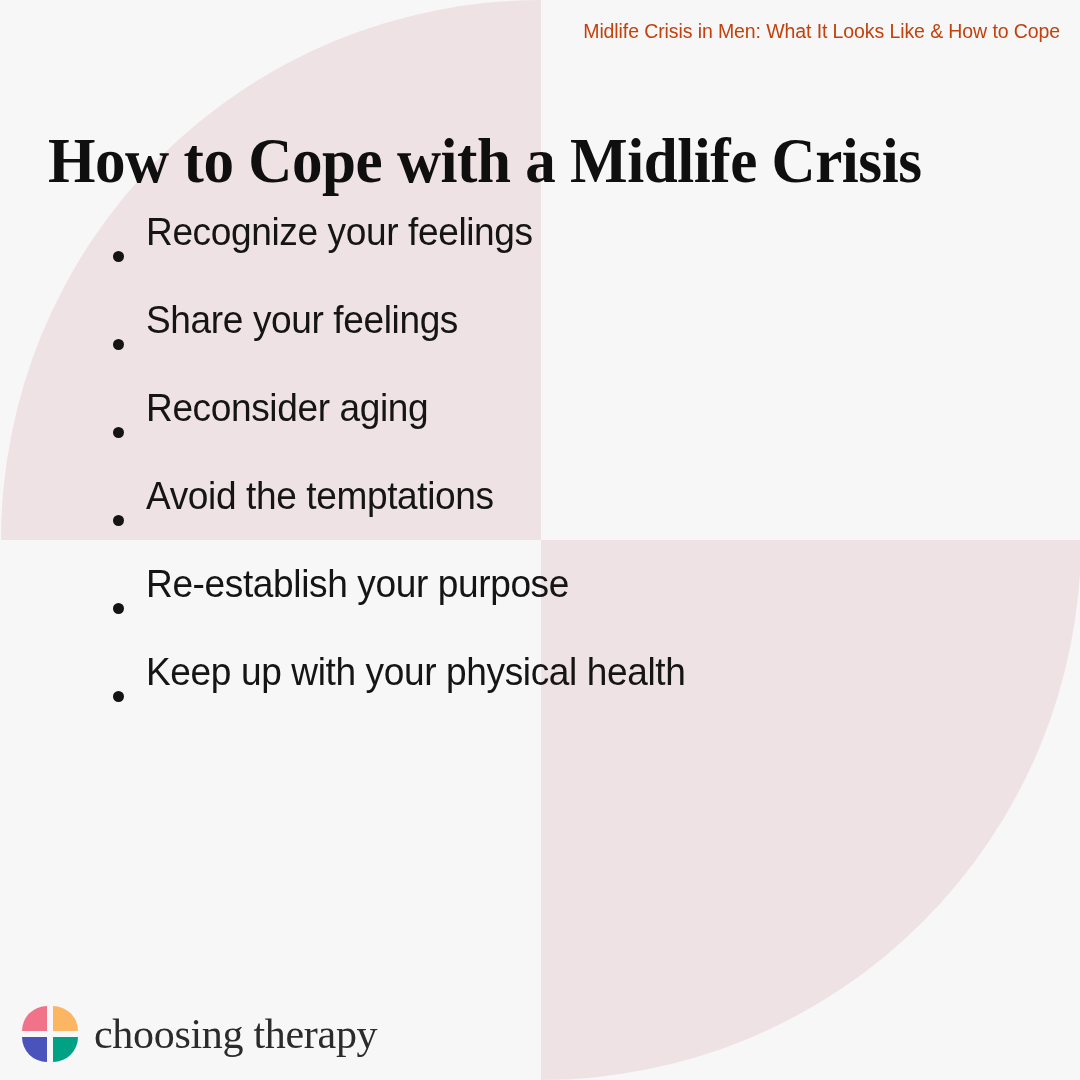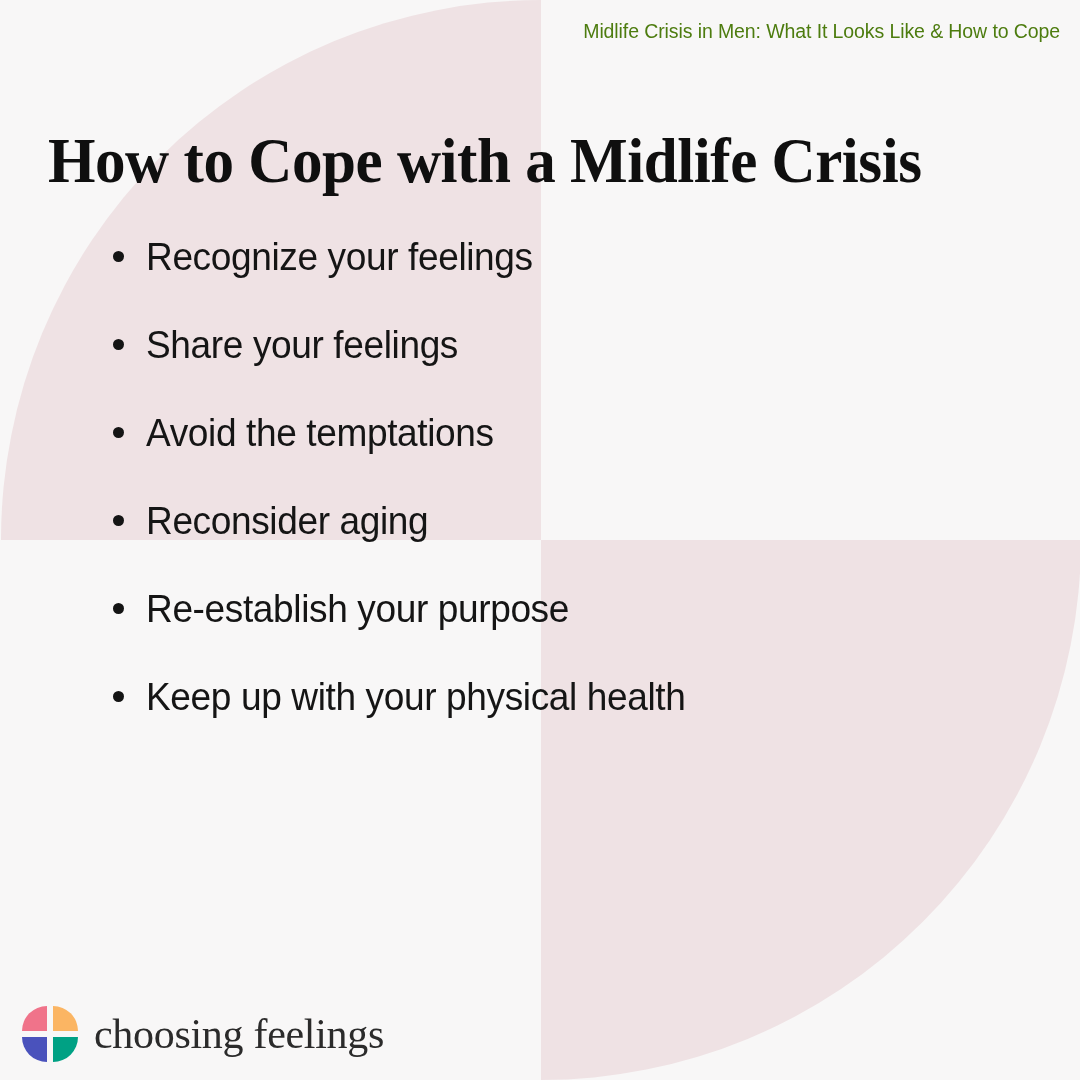--- a/index.html
+++ b/index.html
@@ -46,21 +46,21 @@
     clip-path: inset(540px 0 0 540px);
   }
 
   
   .header {
     position: absolute;
     top: 20px;
     right: 20px;
     font-size: 19.5px;
     letter-spacing: -0.1px;
-    color: #4d7c0f;
+    color: #c2410c;
     font-family: "Liberation Sans", sans-serif;
     white-space: nowrap;
   }
 
   
   .title {
     position: absolute;
     left: 48px;
     top: 88px;
     font-family: "Liberation Serif", serif;
@@ -81,21 +81,21 @@
     top: 212px;
     margin: 0;
     padding: 0;
     list-style: none;
     width: 940px;
   }
   .bullet-item {
     position: relative;
     height: 88px;
     display: flex;
-    align-items: center;
+    align-items: flex-start;
   }
   .bullet-dot {
     position: absolute;
     left: 3px;
     top: 50%;
     width: 11px;
     height: 11px;
     margin-top: -5.5px;
     border-radius: 50%;
     background: #141414;
@@ -176,39 +176,39 @@
     <li class="bullet-item">
       <span class="bullet-dot"></span>
       <span class="bullet-text">Recognize your feelings</span>
     </li>
     <li class="bullet-item">
       <span class="bullet-dot"></span>
       <span class="bullet-text">Share your feelings</span>
     </li>
     <li class="bullet-item">
       <span class="bullet-dot"></span>
+      <span class="bullet-text">Reconsider aging</span>
+    </li>
+    <li class="bullet-item">
+      <span class="bullet-dot"></span>
       <span class="bullet-text">Avoid the temptations</span>
-    </li>
-    <li class="bullet-item">
-      <span class="bullet-dot"></span>
-      <span class="bullet-text">Reconsider aging</span>
     </li>
     <li class="bullet-item">
       <span class="bullet-dot"></span>
       <span class="bullet-text">Re-establish your purpose</span>
     </li>
     <li class="bullet-item">
       <span class="bullet-dot"></span>
       <span class="bullet-text">Keep up with your physical health</span>
     </li>
   </ul>
 
   <div class="logo">
     <div class="logo-mark">
       <span class="logo-cell cell-tl" style="background: rgb(240, 115, 138);"></span>
       <span class="logo-cell cell-tr" style="background: rgb(251, 181, 99);"></span>
       <span class="logo-cell cell-bl" style="background: rgb(74, 82, 188);"></span>
       <span class="logo-cell cell-br" style="background: rgb(0, 161, 132);"></span>
     </div>
-    <div class="logo-word">choosing feelings</div>
+    <div class="logo-word">choosing therapy</div>
   </div>
 
 </div>
 
 </body></html>

